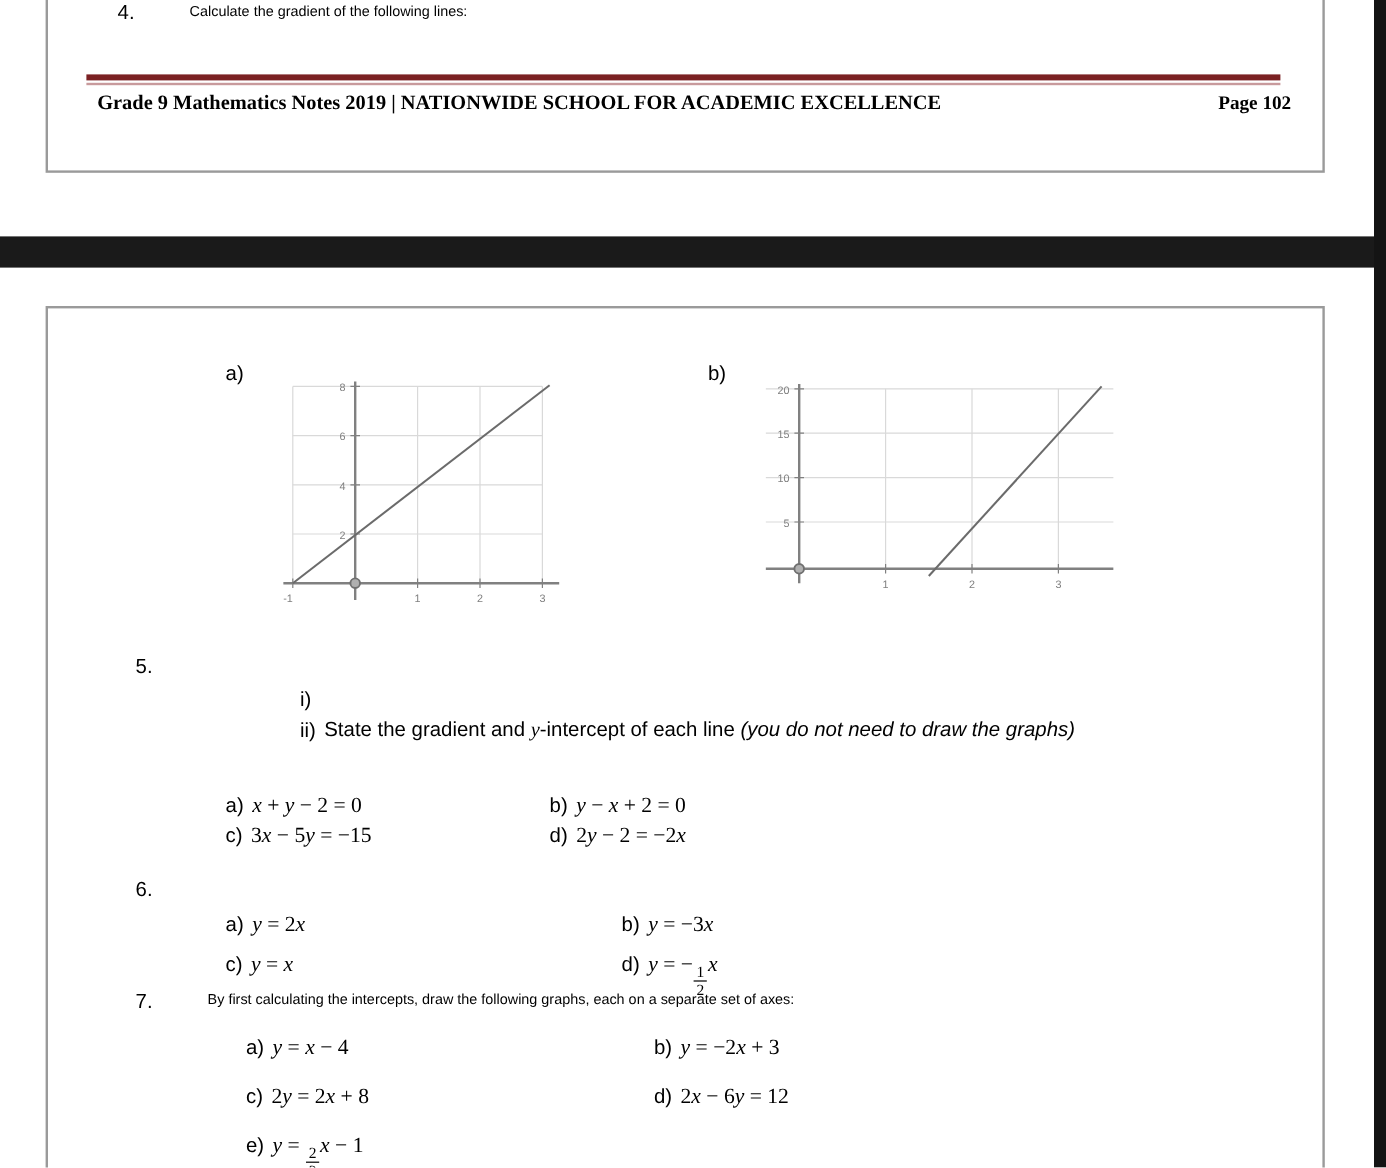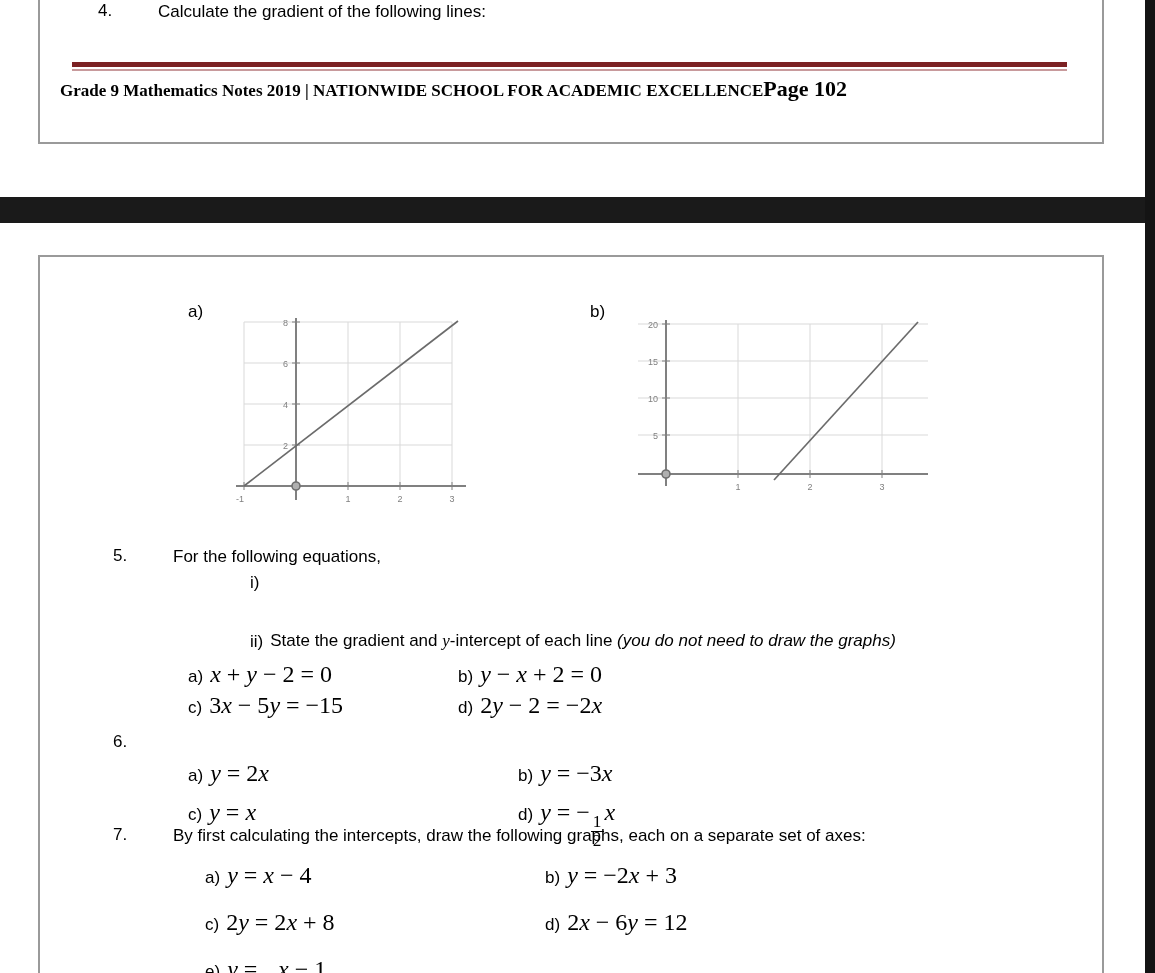--- a/index.html
+++ b/index.html
@@ -61,21 +61,21 @@
     position: absolute;
     display: flex;
     align-items: flex-start;
   }
   .q-num {
     width: 60px;
     flex: 0 0 60px;
     font-size: 17px;
   }
   .q-text {
-    font-size: 17px;
+    font-size: 12px;
     line-height: 1.35;
   }
 
   
   .footer-rule-wrap {
     position: absolute;
     left: 72px;
     top: 62px;
     width: 995px;
   }
@@ -83,36 +83,37 @@
     height: 5px;
     background: #7b2123;
   }
   .footer-rule-thin {
     height: 2px;
     background: #c89a9c;
     margin-top: 2px;
   }
   .footer-line {
     position: absolute;
-    left: 60px;
+    left: 81px;
     top: 76px;
     width: 995px;
     display: flex;
+    justify-content: space-between;
     align-items: baseline;
     font-family: "Liberation Serif", serif;
     font-weight: bold;
     font-size: 17px;
   }
   .footer-left { letter-spacing: 0px; }
-  .footer-right { font-size: 22px; }
+  .footer-right { font-size: 16px; }
 
   
   .math {
     font-family: "Liberation Serif", serif;
-    font-size: 24px;
+    font-size: 18px;
   }
   .math i {
     font-style: italic;
   }
   .frac {
     display: inline-flex;
     flex-direction: column;
     align-items: center;
     vertical-align: -0.42em;
     font-size: 0.72em;
@@ -275,30 +276,29 @@
       <text x="20" y="14" text-anchor="end">20</text>
       <text x="20" y="51" text-anchor="end">15</text>
       <text x="20" y="88" text-anchor="end">10</text>
       <text x="20" y="125" text-anchor="end">5</text>
     </g>
   </svg>
 </div>
 
 <div class="q-row" style="left:113px; top:546px;">
   <span class="q-num">5.</span>
-  <span class="q-text">For the following equations,</span>
 </div>
 
 <div style="position:absolute; left:250px; top:573px; width:760px;">
   <div class="roman-line">
     <span class="roman-tag">i)</span>
   </div>
   <div class="roman-line" style="margin-top:4px; align-items:flex-end;">
     <span class="roman-tag">ii)</span>
-    <span style="display:block; max-width:720px; line-height:1.32;margin-top:33px;"><span>State the gradient and </span><span class="math" style="font-size:17px;"><i>y</i></span><span>-intercept of each line </span><span class="ital">(you do not need to draw the graphs)</span>
+    <span style="display:block; max-width:720px; line-height:1.32;"><span>State the gradient and </span><span class="math" style="font-size:17px;"><i>y</i></span><span>-intercept of each line </span><span class="ital">(you do not need to draw the graphs)</span>
     </span>
   </div>
 </div>
 
 <div class="subcols" style="left:188px; top:661px; width:700px; row-gap:4px;">
   <div class="sub-item">
     <span class="sub-tag">a)</span>
     <span class="math"><i>x</i> + <i>y</i> − 2 = 0</span>
   </div>
   <div class="sub-item">

